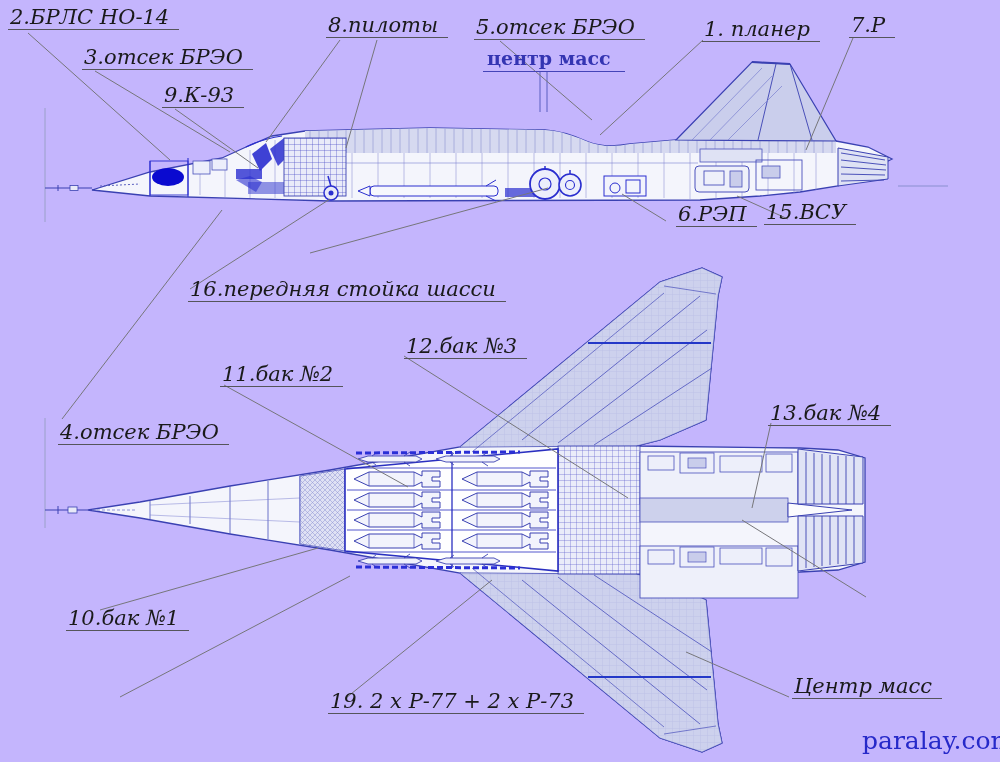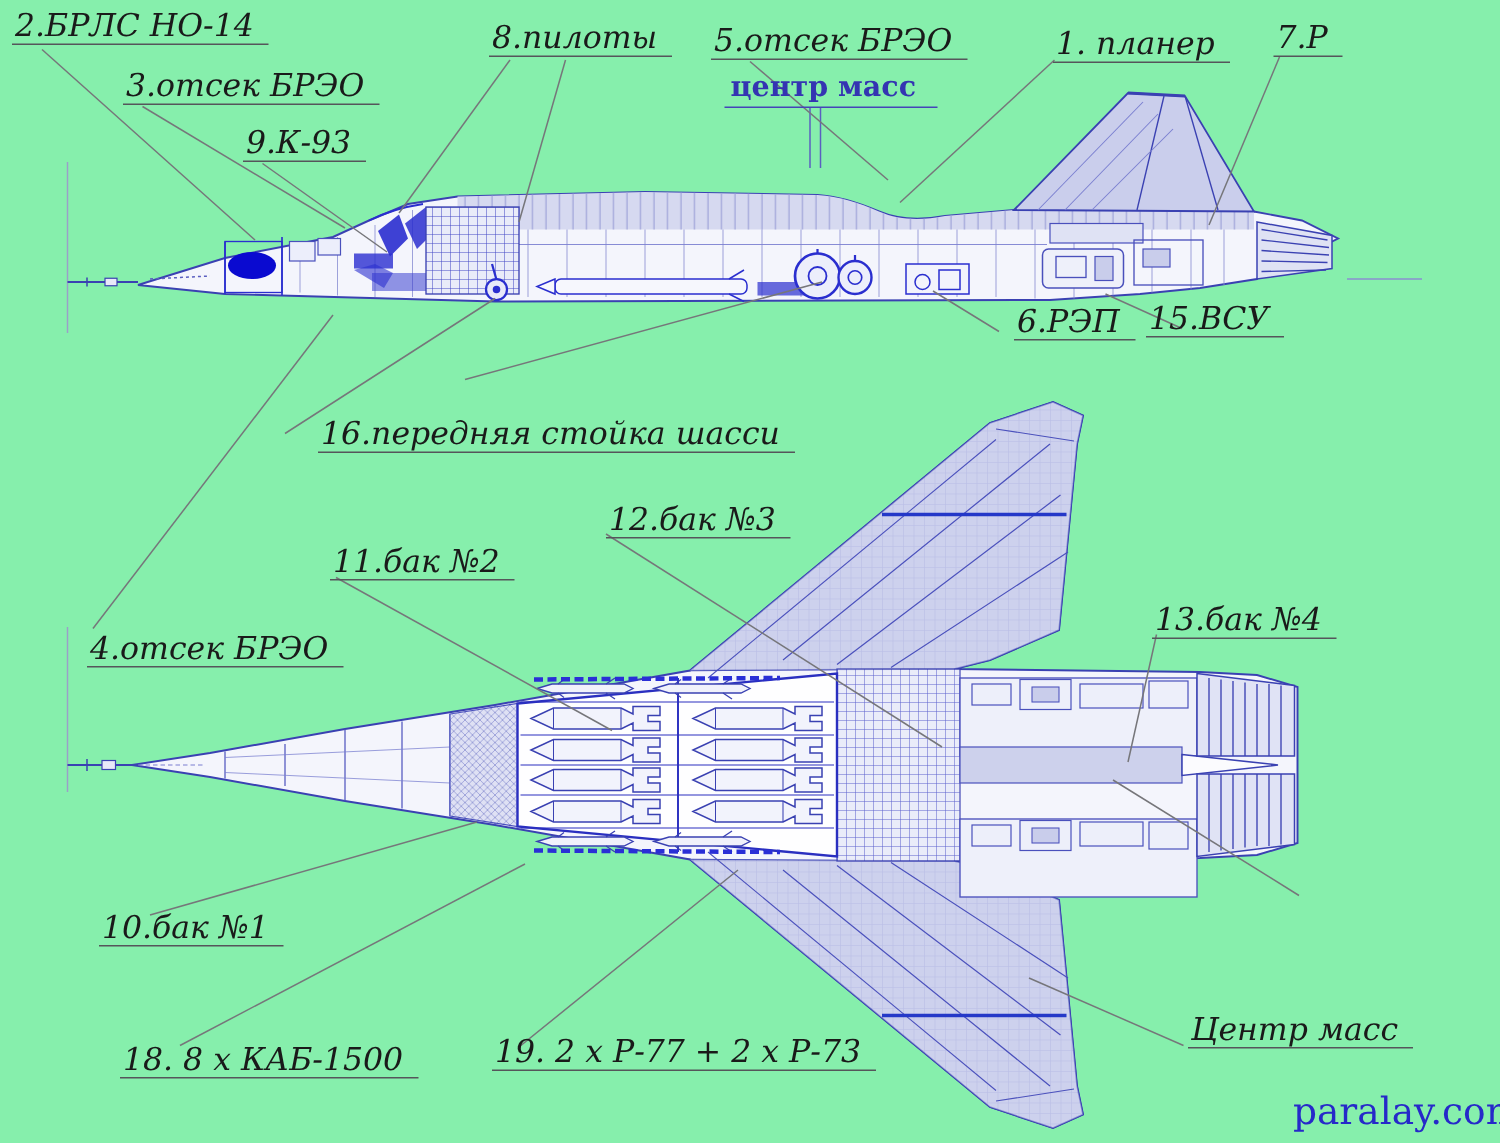--- a/index.html
+++ b/index.html
@@ -1,16 +1,16 @@
 <!DOCTYPE html>
 <html><head>
 <meta charset="utf-8">
 <style>
   html,body{margin:0;padding:0;}
-  .page{position:relative;width:1000px;height:762px;background:#86efac;overflow:hidden;
+  .page{position:relative;width:1000px;height:762px;background:#c4b5fd;overflow:hidden;
         font-family:"DejaVu Serif", "Liberation Serif", serif;}
   .page svg{position:absolute;left:0;top:0;}
   .co{position:absolute;font-style:italic;font-size:21px;line-height:1.05;color:#1a1a1a;
       border-bottom:1px solid #55555a;padding:0 10px 1px 2px;white-space:nowrap;z-index:5;}
   .cm-top{position:absolute;font-style:normal;font-weight:bold;font-size:19px;color:#3434b2;
       border-bottom:1.5px solid #4444b8;padding:0 14px 2px 4px;white-space:nowrap;z-index:5;}
   .wm{position:absolute;font-size:25px;color:#2629c9;z-index:5;}
 </style>
 </head>
 <body>
@@ -318,24 +318,23 @@
 <div class="co" style="left:8px;top:6px;">2.БРЛС НО-14</div>
 <div class="co" style="left:82px;top:46px;">3.отсек БРЭО</div>
 <div class="co" style="left:162px;top:84px;">9.К-93</div>
 <div class="co" style="left:326px;top:14px;">8.пилоты</div>
 <div class="co" style="left:474px;top:16px;">5.отсек БРЭО</div>
 <div class="cm-top" style="left:483px;top:47px;">центр масс</div>
 <div class="co" style="left:702px;top:18px;">1. планер</div>
 <div class="co" style="left:849px;top:14px;">7.Р</div>
 <div class="co" style="left:660px;top:203px;margin-left:16px;">6.РЭП</div>
 <div class="co" style="left:764px;top:201px;">15.ВСУ</div>
-<div class="co" style="left:188px;top:278px;margin-left:24px;">16.передняя стойка шасси</div>
+<div class="co" style="left:188px;top:278px;">16.передняя стойка шасси</div>
 <div class="co" style="left:404px;top:335px;">12.бак №3</div>
 <div class="co" style="left:220px;top:363px;">11.бак №2</div>
 <div class="co" style="left:768px;top:402px;">13.бак №4</div>
 <div class="co" style="left:58px;top:421px;">4.отсек БРЭО</div>
 <div class="co" style="left:66px;top:607px;">10.бак №1</div>
-<div class="co" style="left:80px;top:695px;">18. 8 х КАБ-1500</div>
 <div class="co" style="left:328px;top:690px;">19. 2 х Р-77 + 2 х Р-73</div>
 <div class="co" style="left:792px;top:675px;">Центр масс</div>
 <div class="wm" style="left:862px;top:726px;">paralay.com</div>
 
 </div>
 
 </body></html>

